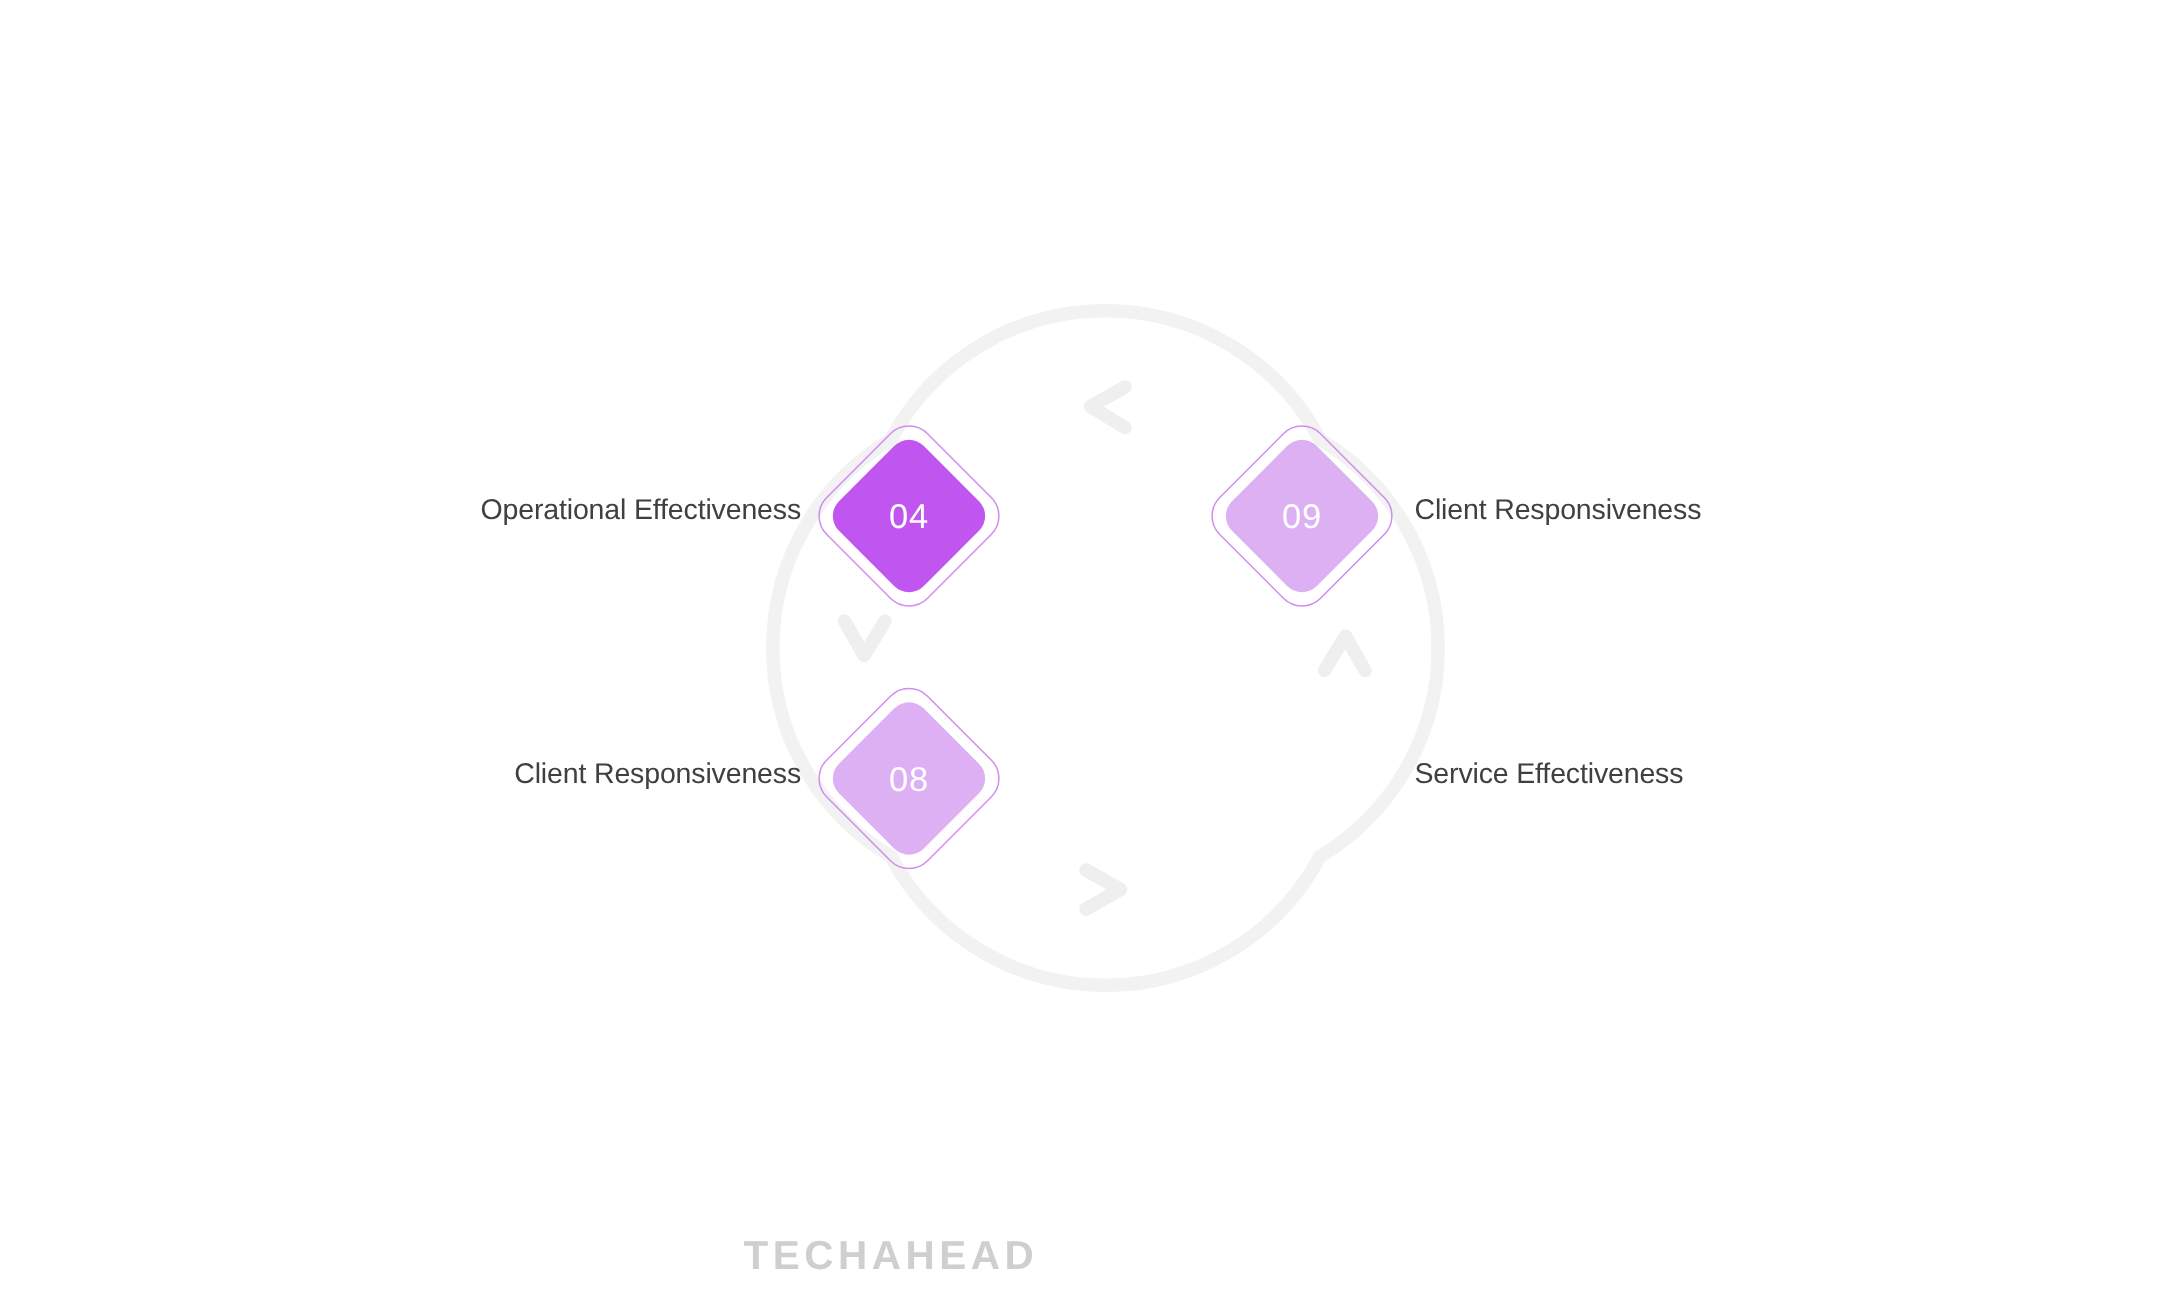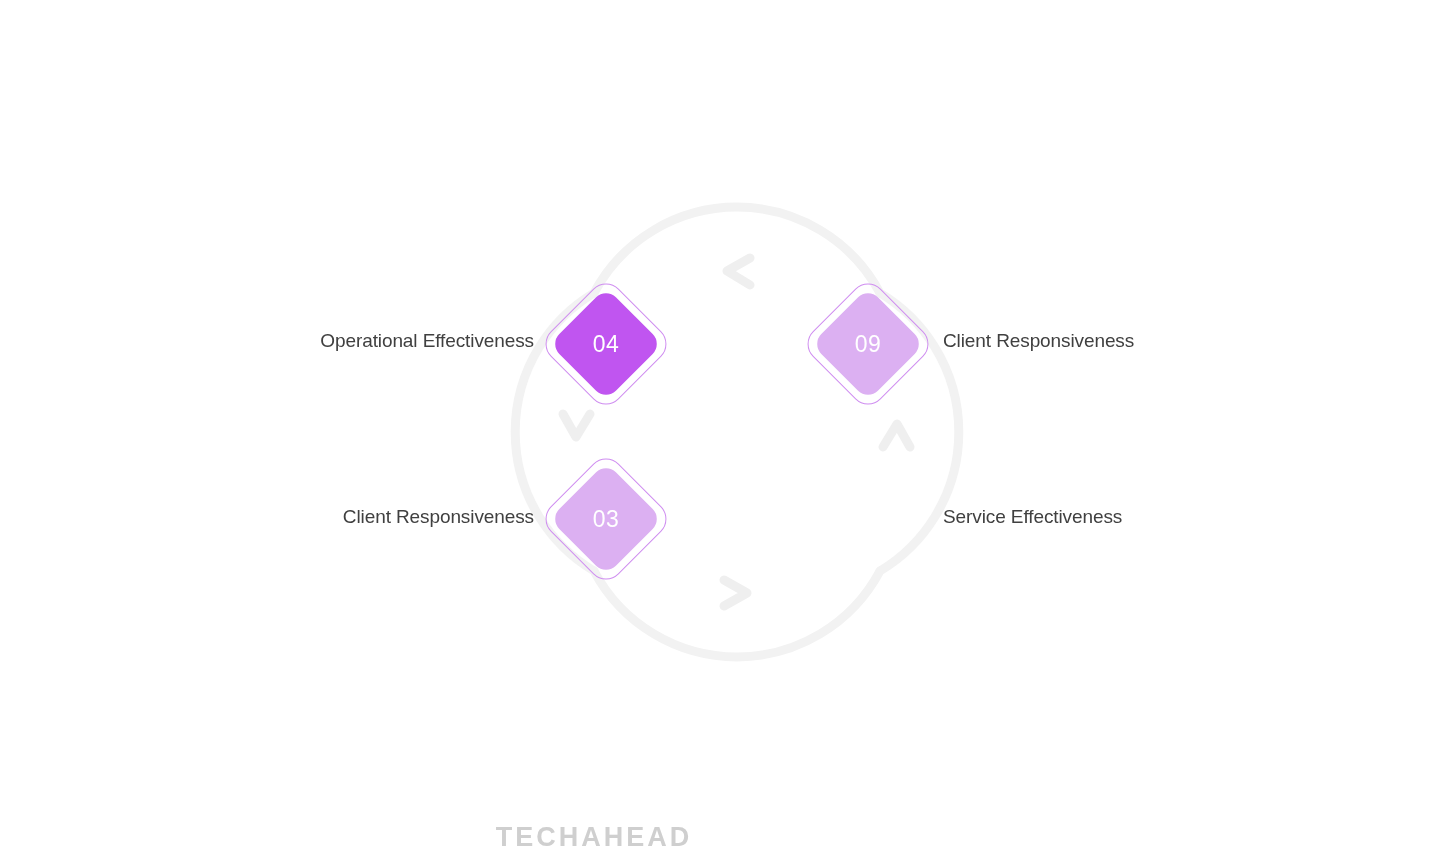--- a/index.html
+++ b/index.html
@@ -148,21 +148,21 @@
     <div class="body" style="background:#dcb0f2;"></div>
     <div class="num">09</div>
   </div>
   <div class="label right" style="left:943px; top:331px;">Client Responsiveness</div>
 
   <div class="label right" style="left:943px; top:507px;text-align:center;">Service Effectiveness</div>
 
   <div class="node" style="left:606px; top:519px;">
     <div class="ring"></div>
     <div class="body" style="background:#dcb0f2;"></div>
-    <div class="num">03</div>
+    <div class="num">08</div>
   </div>
   <div class="label left" style="right:922px; top:507px;">Client Responsiveness</div>
 
   <div class="node" style="left:606px; top:344px;">
     <div class="ring"></div>
     <div class="body" style="background:#c055f0;"></div>
     <div class="num">04</div>
   </div>
   <div class="label left" style="right:922px; top:331px;">Operational Effectiveness</div>
 

